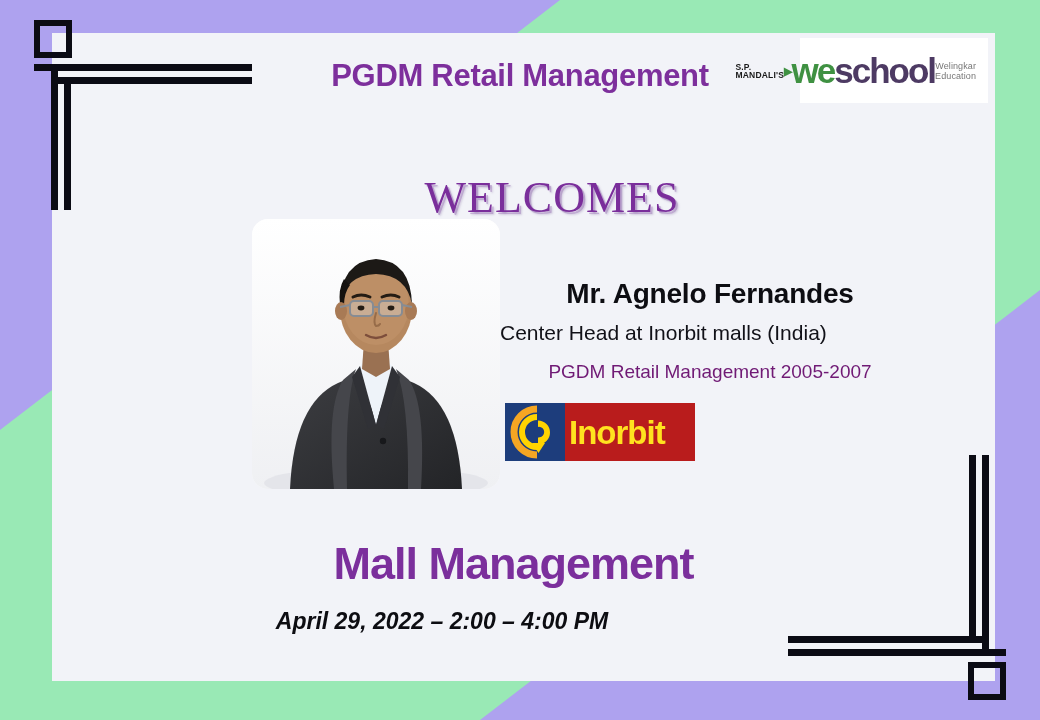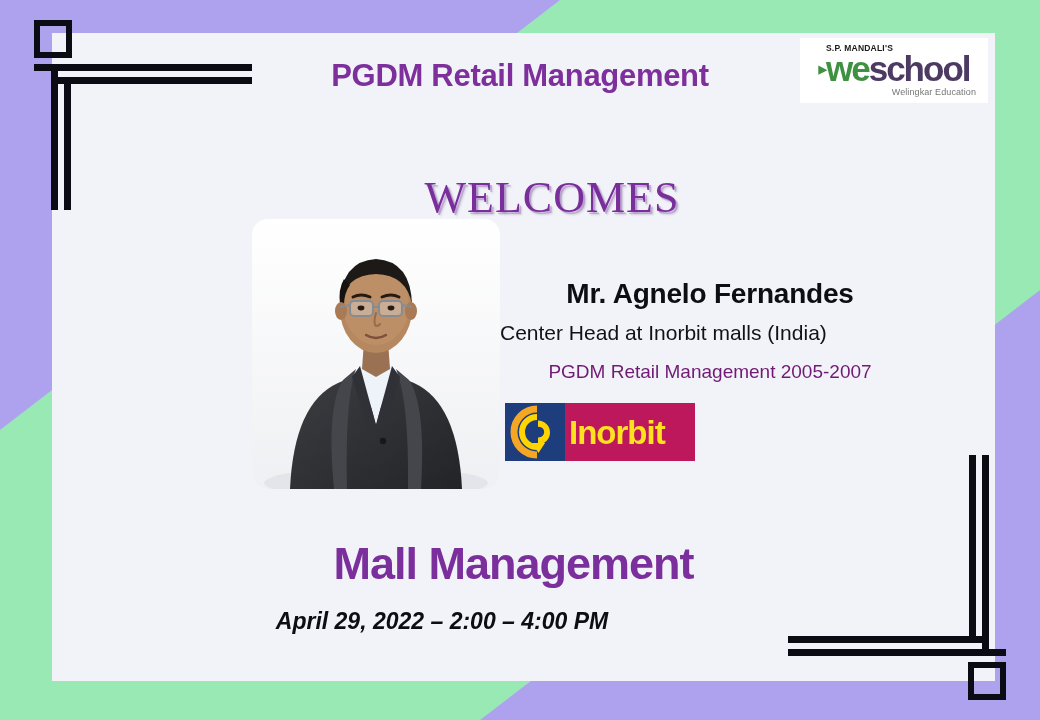--- a/index.html
+++ b/index.html
@@ -61,22 +61,22 @@
   .hdr-title{
     position:absolute; left:270px; top:58px; width:500px;
     text-align:center;
     font-size:31px; font-weight:bold; color:#7d2f9c;
     letter-spacing:-0.3px;
   }
 
   .weschool{
     position:absolute; left:800px; top:38px;
     width:188px; height:65px; background:#ffffff;
-    display:flex; flex-direction:column;
-    align-items:center; justify-content:center;
+    display:flex; flex-direction:row;
+    align-items:center; justify-content:flex-end;
   }
   .ws-top{
     width:100%; text-align:left; padding-left:26px;
     font-size:8.5px; font-weight:bold; color:#1a1a1a;
     letter-spacing:0.2px; line-height:1;
     margin-bottom:-1px;
   }
   .ws-main{
     display:flex; align-items:baseline; line-height:1;
     font-size:35px; font-weight:bold; letter-spacing:-2px;
@@ -129,21 +129,21 @@
     text-align:left; font-size:21px; color:#111118;
   }
   .sp-prog{
     position:absolute; left:500px; top:361px; width:420px;
     text-align:center; font-size:19px; color:#701a75;
   }
 
   
   .inorbit{
     position:absolute; left:505px; top:403px; width:190px; height:58px;
-    background:#be185d; display:flex; align-items:center;
+    background:#b91c1c; display:flex; align-items:center;
   }
   .inorbit .mark{ width:60px; height:58px; flex:none; }
   .inorbit .word{
     font-size:33px; font-weight:bold; color:#ffe21f;
     letter-spacing:-1px; line-height:1; margin-left:4px;
   }
   .inorbit-tag{
     position:absolute; left:505px; top:464px; width:200px;
     text-align:center;
     font-family:"Liberation Serif", serif;

